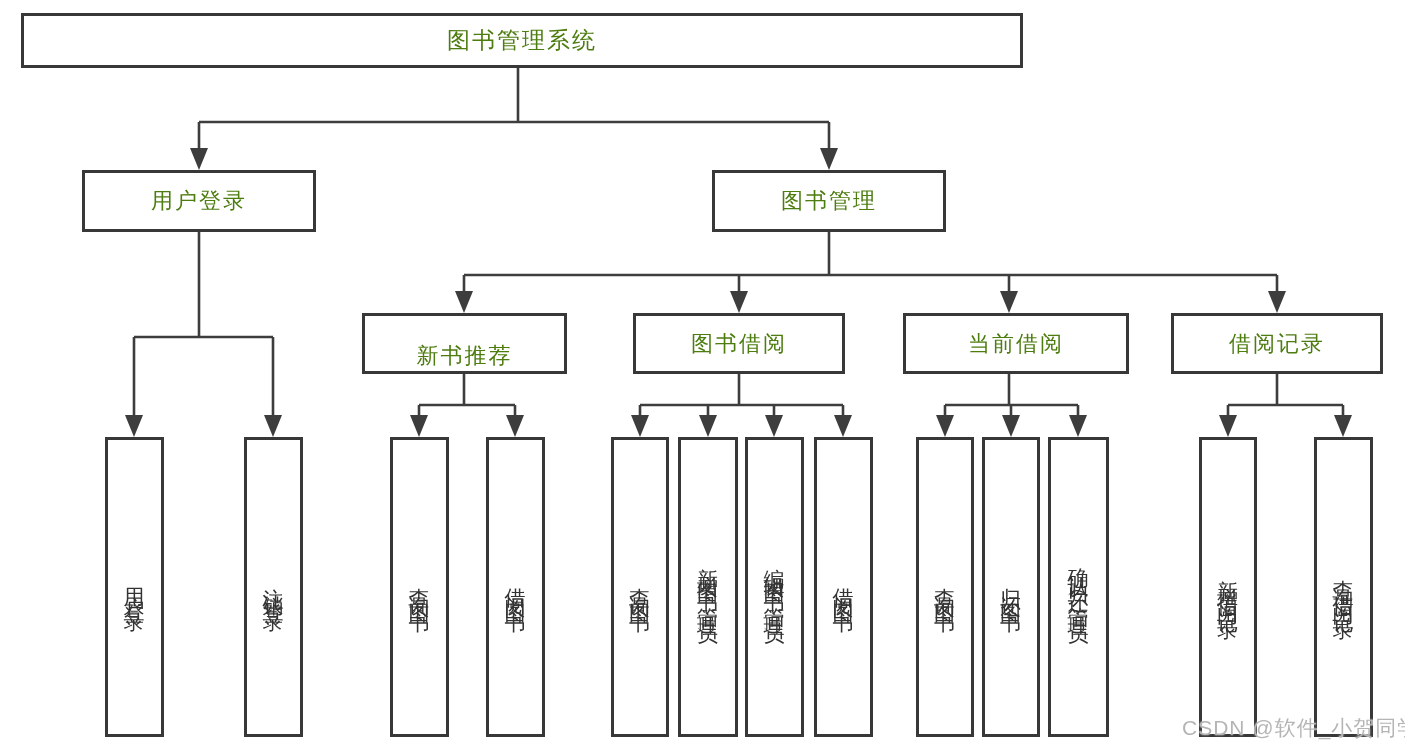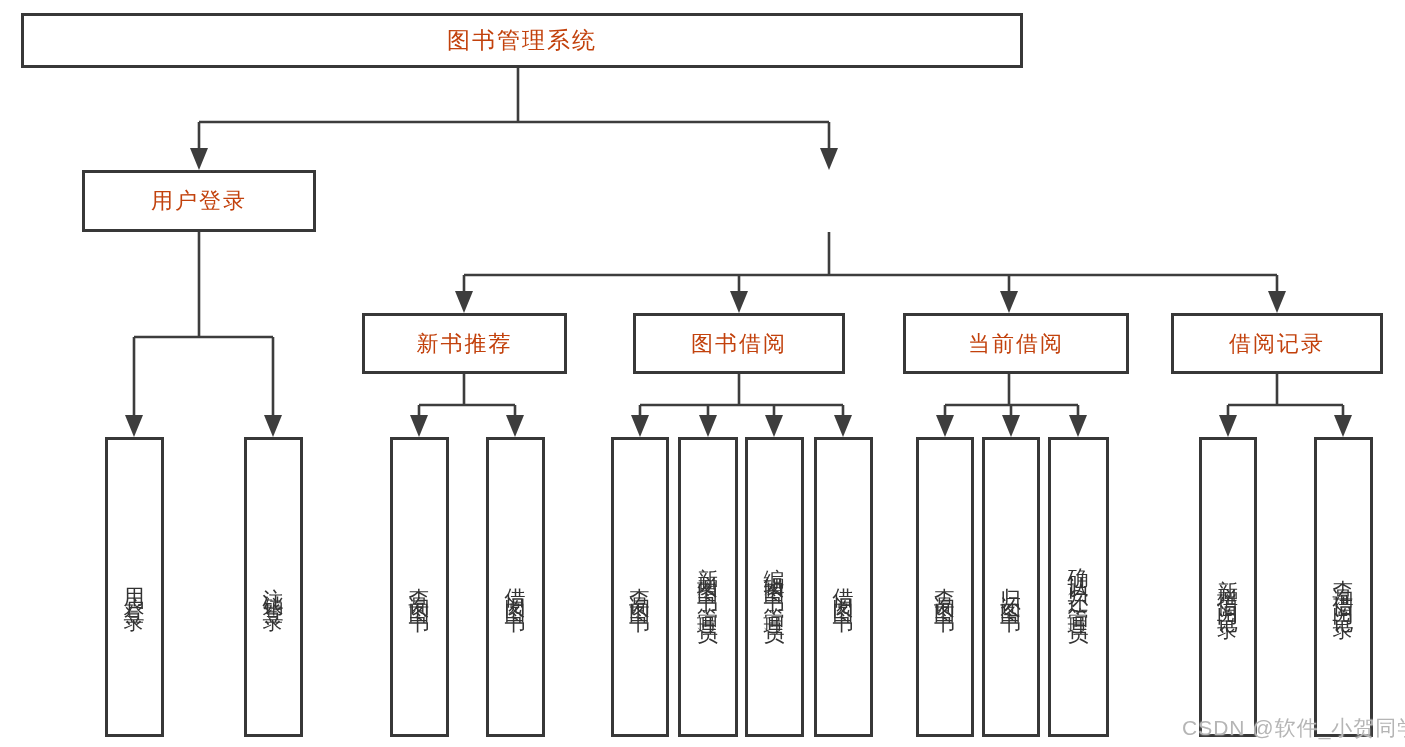--- a/index.html
+++ b/index.html
@@ -31,21 +31,21 @@
     background: #ffffff;
     border: 3px solid #383838;
     box-sizing: border-box;
     display: flex;
     align-items: center;
     justify-content: center;
     text-align: center;
   }
   .h-label {
     font-size: 22px;
-    color: #c2410c;
+    color: #4d7c0f;
     letter-spacing: 2px;
     white-space: nowrap;
   }
   .root-label { font-size: 23px; }
   .leaf .v-label {
     writing-mode: vertical-rl;
     text-orientation: mixed;
     font-size: 21px;
     line-height: 1.1;
     letter-spacing: 8px;
@@ -111,22 +111,25 @@
     </g>
   </svg>
 
   <div class="box" style="left:21px; top:13px; width:1002px; height:55px;">
     <span class="h-label root-label">图书管理系统</span>
   </div>
 
   <div class="box" style="left:82px; top:170px; width:234px; height:62px;">
     <span class="h-label">用户登录</span>
   </div>
+  <div class="box" style="left:712px; top:170px; width:234px; height:62px;">
+    <span class="h-label">图书管理</span>
+  </div>
 
-  <div class="box" style="left:362px; top:313px; width:205px; height:61px;">
+  <div class="box" style="left:362px; top:313px; width:205px; height:61px;align-items:flex-end;">
     <span class="h-label">新书推荐</span>
   </div>
   <div class="box" style="left:633px; top:313px; width:212px; height:61px;">
     <span class="h-label">图书借阅</span>
   </div>
   <div class="box" style="left:903px; top:313px; width:226px; height:61px;">
     <span class="h-label">当前借阅</span>
   </div>
   <div class="box" style="left:1171px; top:313px; width:212px; height:61px;">
     <span class="h-label">借阅记录</span>

